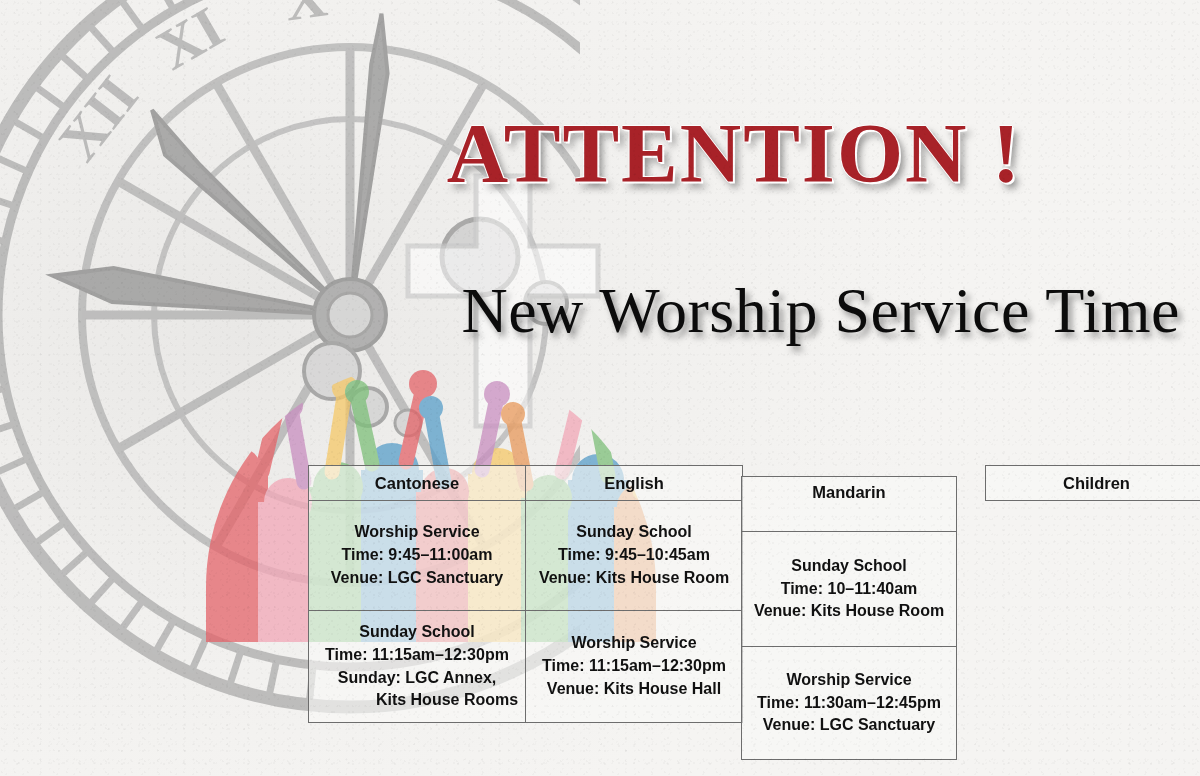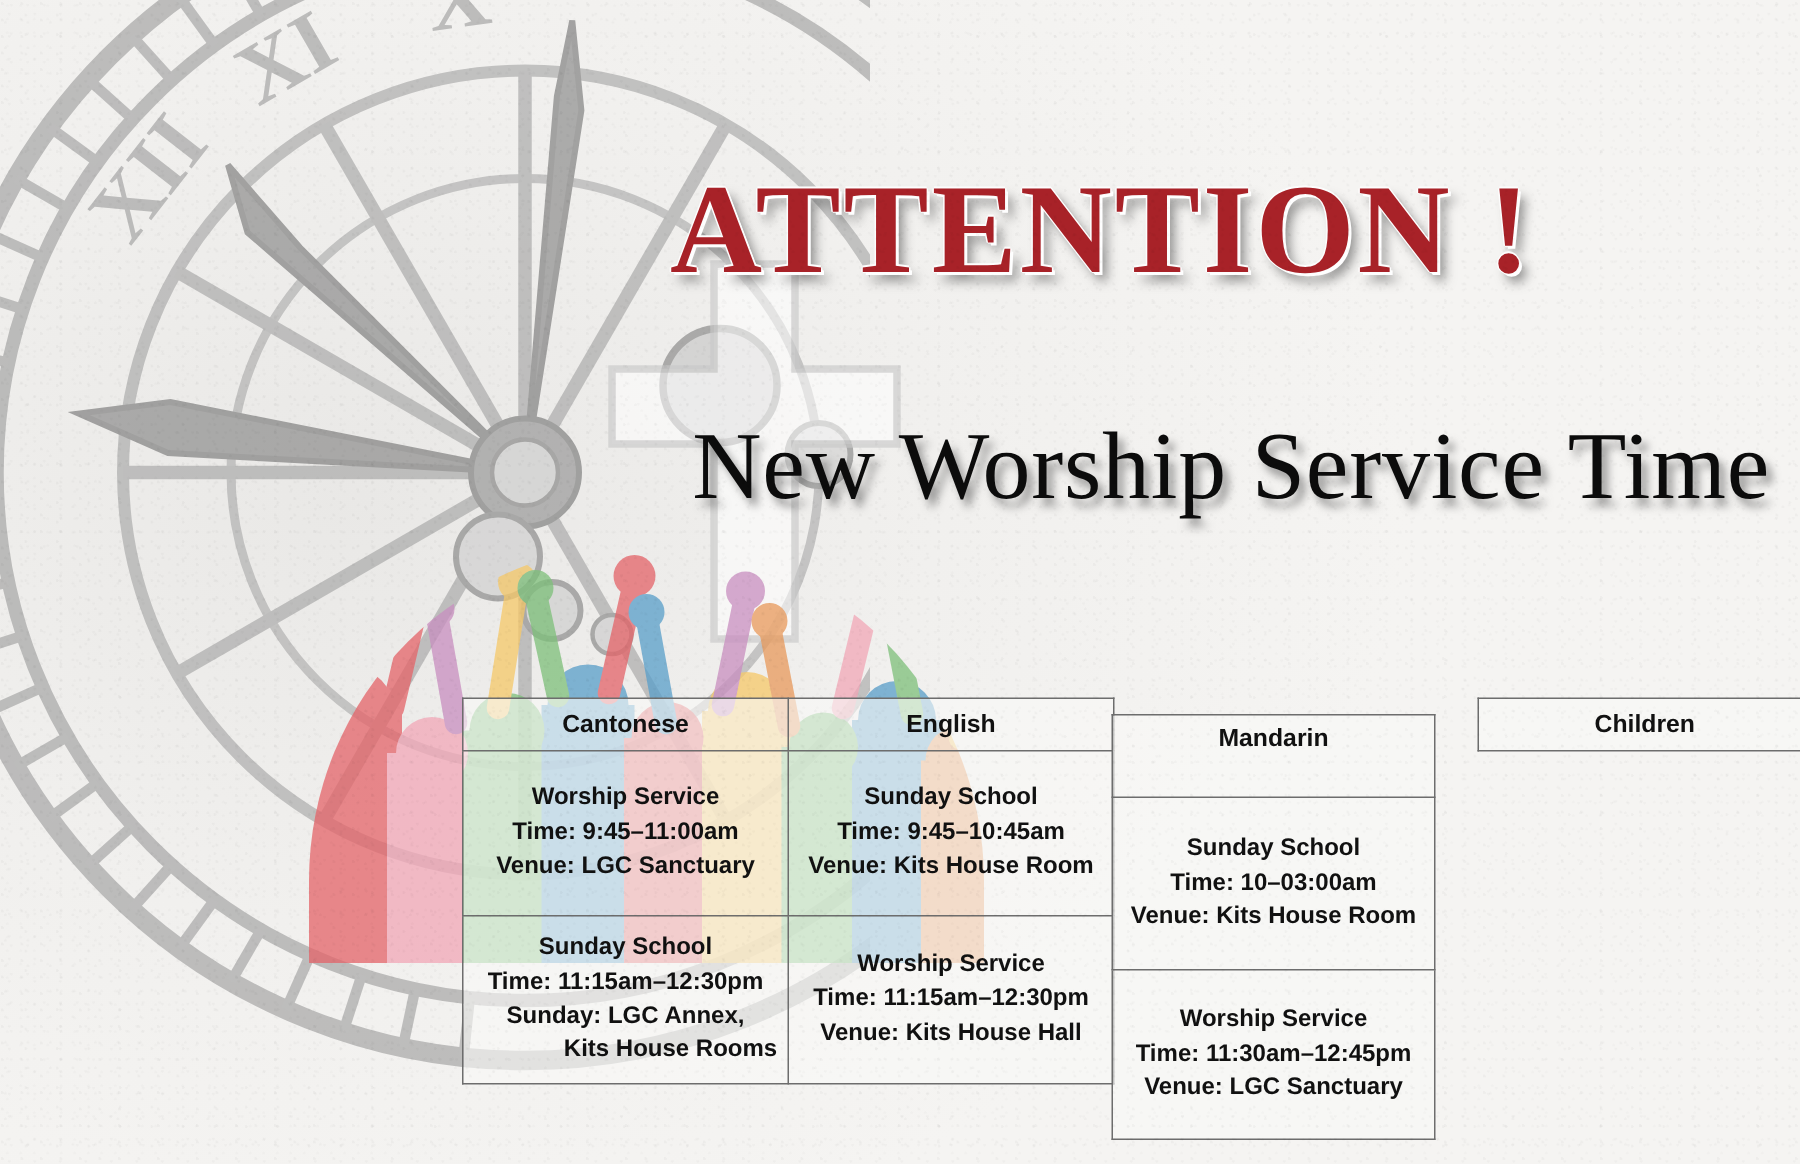--- a/index.html
+++ b/index.html
@@ -343,21 +343,21 @@
     <thead>
       <tr>
         <th>Mandarin</th>
       </tr>
     </thead>
     <tbody>
       <tr class="r1">
         <td>
           <div class="cell">
             <span class="ln">Sunday School</span>
-            <span class="ln">Time: 10–03:00am</span>
+            <span class="ln">Time: 10–11:40am</span>
             <span class="ln">Venue: Kits House Room</span>
           </div>
         </td>
       </tr>
       <tr class="r2">
         <td>
           <div class="cell">
             <span class="ln">Worship Service</span>
             <span class="ln">Time: 11:30am–12:45pm</span>
             <span class="ln">Venue: LGC Sanctuary</span>

